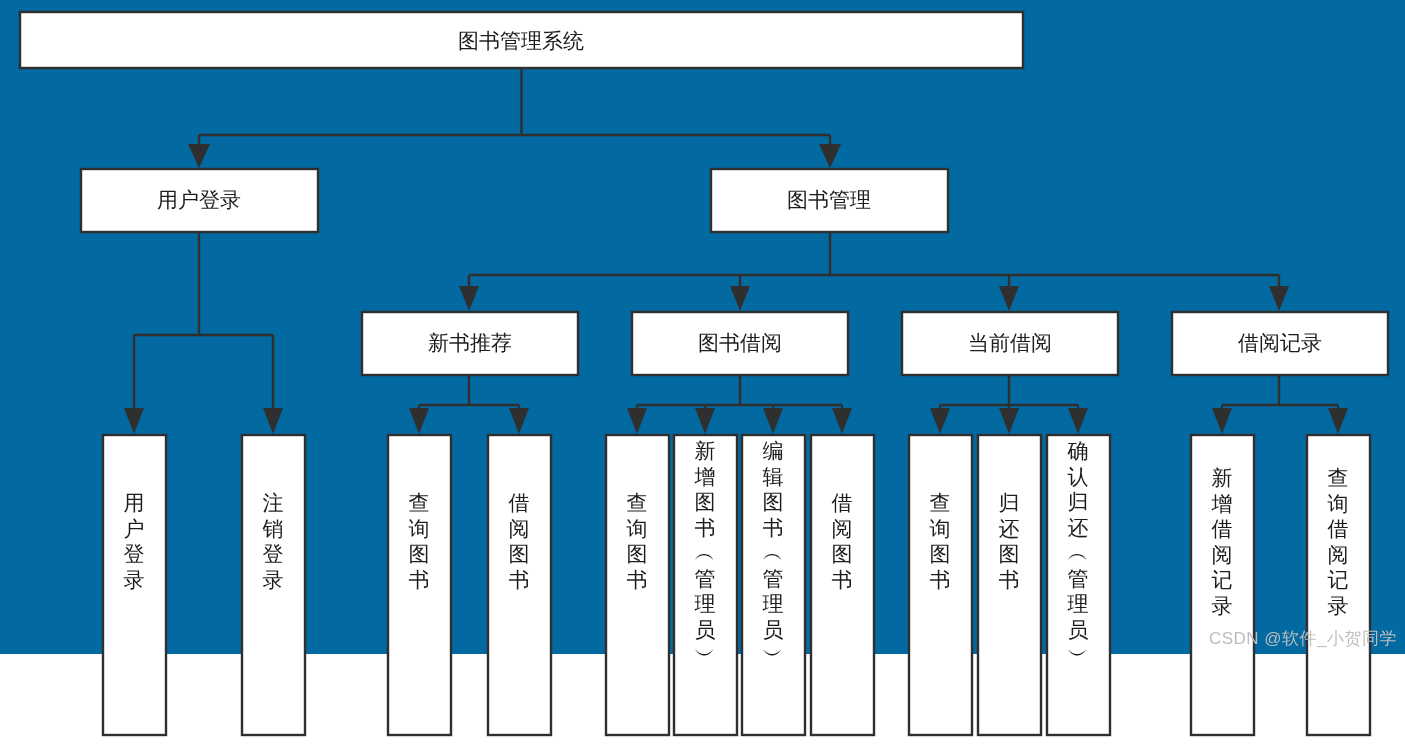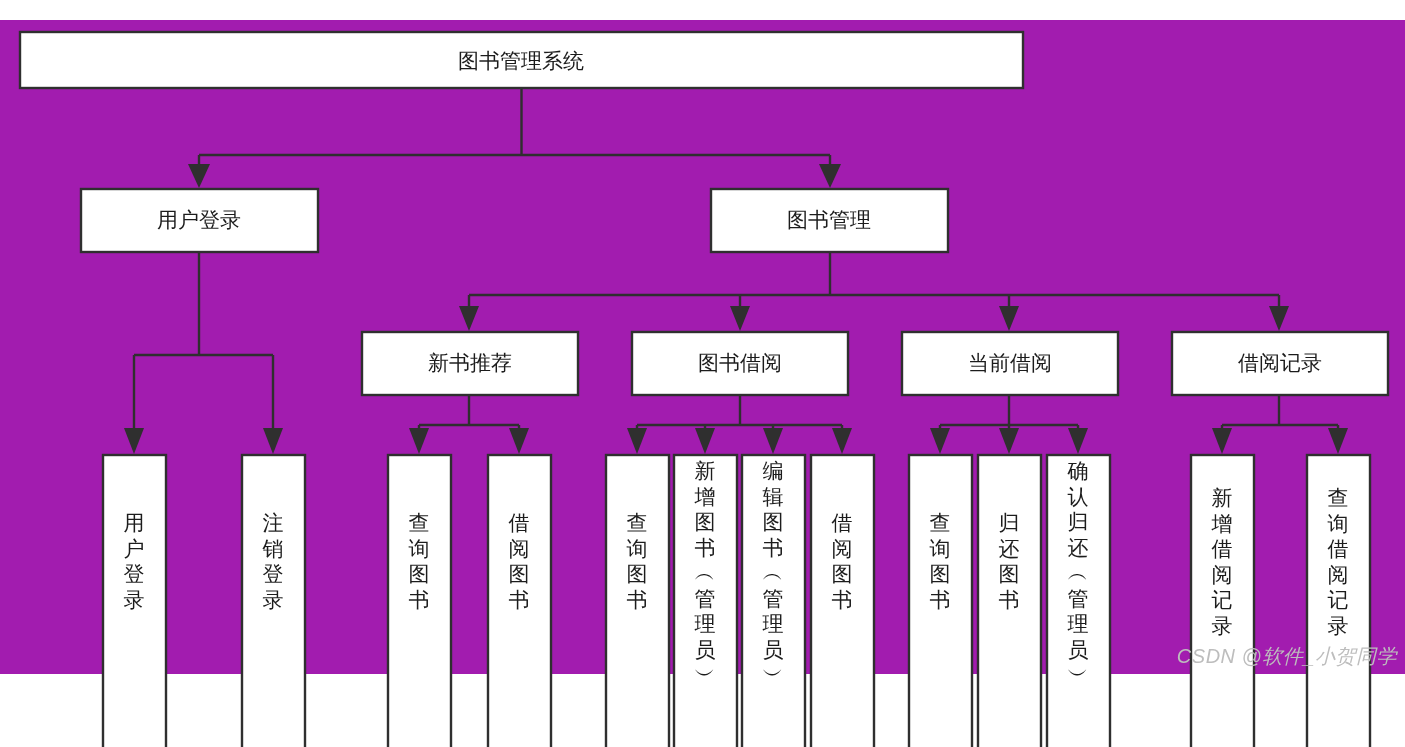--- a/index.html
+++ b/index.html
@@ -10,22 +10,21 @@
   body {
     width: 1405px;
     height: 747px;
     font-family: "Liberation Sans", "DejaVu Sans", sans-serif;
     overflow: hidden;
   }
   #diagram-root {
     position: relative;
     width: 1405px;
     height: 654px;
-    background: #a21caf;
-    margin-top: 20px;
+    background: #0369a1;
   }
   svg.diagram-svg {
     position: absolute;
     left: 0;
     top: 0;
     width: 1405px;
     height: 747px;
     display: block;
   }
   .node-box {
@@ -54,26 +53,25 @@
     font-family: "Liberation Sans", "DejaVu Sans", sans-serif;
     font-size: 21px;
     fill: #1c1c1c;
     text-anchor: middle;
   }
   .watermark-text {
     position: absolute;
     right: 8px;
     bottom: 4px;
     font-family: "Liberation Sans", "DejaVu Sans", sans-serif;
-    font-size: 20px;
+    font-size: 17px;
     color: #bdbdbd;
     letter-spacing: 0.5px;
     white-space: nowrap;
     user-select: none;
-    font-style: italic;
   }
 </style>
 </head>
 <body>
 
 <div id="diagram-root">
 
   <svg class="diagram-svg" viewBox="0 0 1405 747">
 
     <g>

